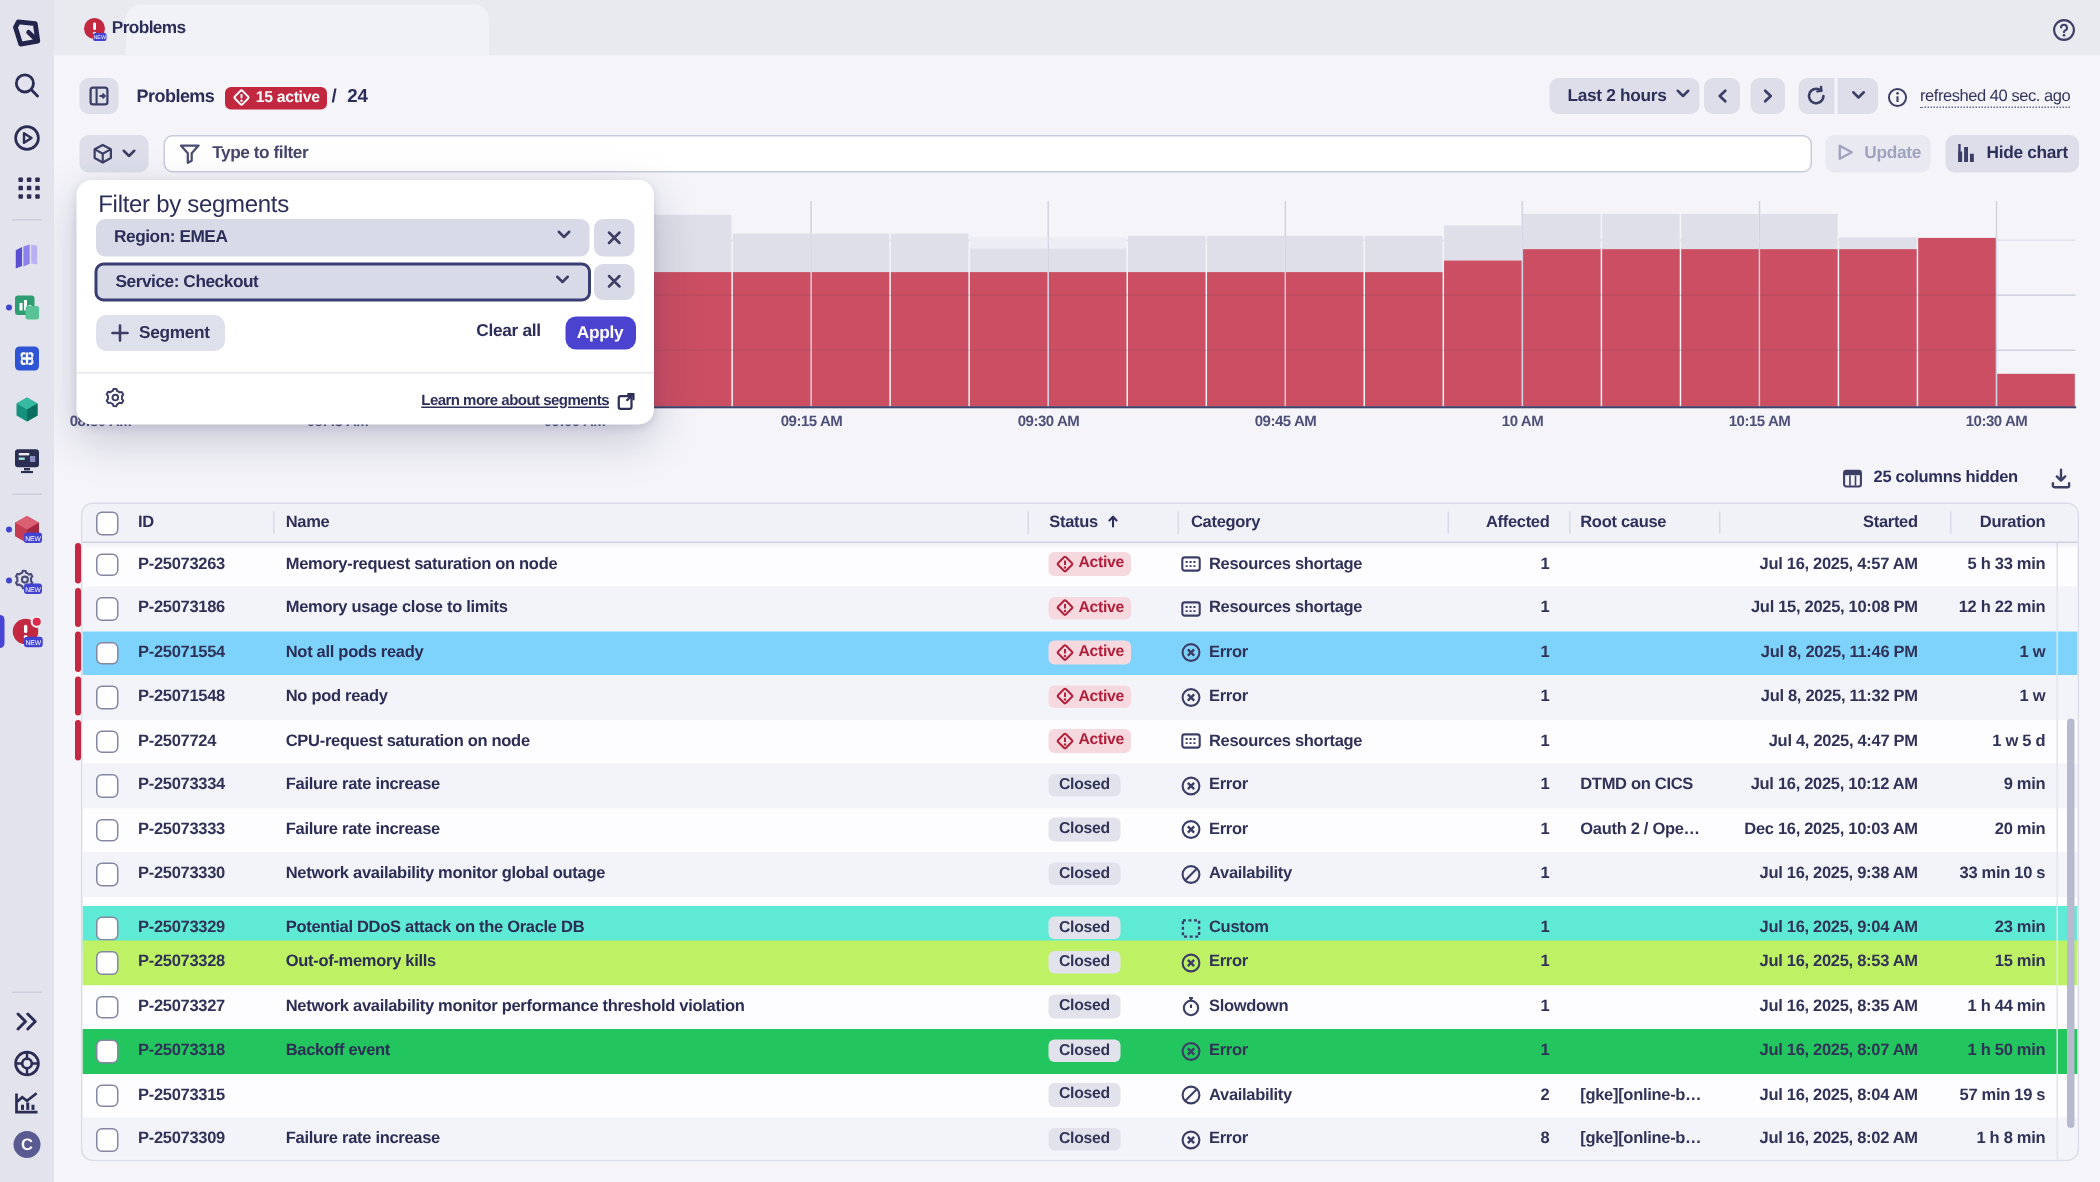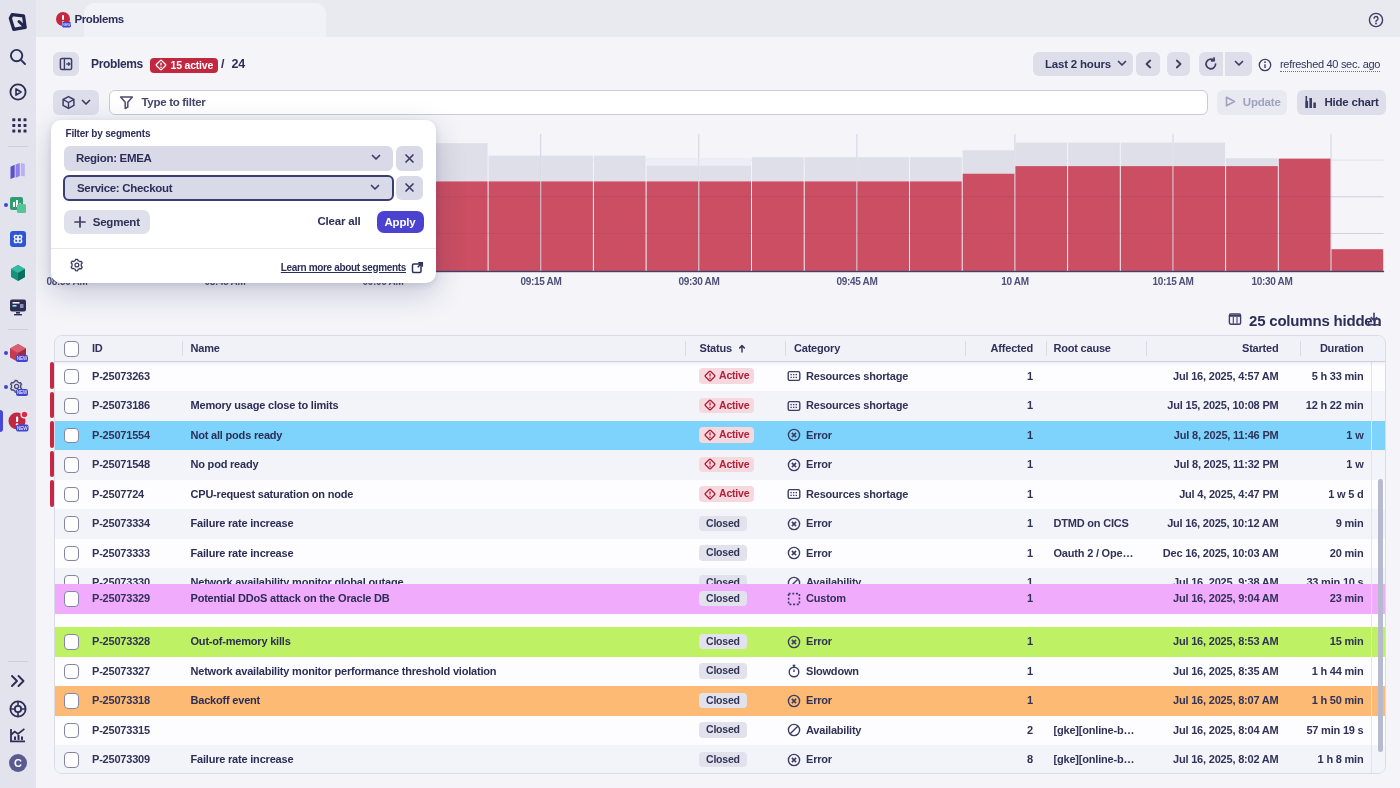--- a/index.html
+++ b/index.html
@@ -286,29 +286,29 @@
     <rect x="66.6" y="270.8" width="1317.5" height="1.4" fill="#40426b"></rect>
   </svg>
 <div class="tick" style="left:27px">08:30 AM</div>
 <div class="tick" style="left:185px">08:45 AM</div>
 <div class="tick" style="left:343px">09:00 AM</div>
 <div class="tick" style="left:501px">09:15 AM</div>
 <div class="tick" style="left:659px">09:30 AM</div>
 <div class="tick" style="left:817px">09:45 AM</div>
 <div class="tick" style="left:975px">10 AM</div>
 <div class="tick" style="left:1133px">10:15 AM</div>
-<div class="tick" style="left:1232px">10:30 AM</div>
+<div class="tick" style="left:1291px">10:30 AM</div>
 
 <div class="abs" style="left:1228px;top:312px"><svg width="14" height="14" viewBox="0 0 14 14" style="">
       <rect x="1.4" y="1.9" width="11.2" height="10.4" rx="1.5" fill="none" stroke="#3c3e66" stroke-width="1.4"></rect>
       <rect x="1.9" y="2.4" width="10.2" height="2.4" fill="#3c3e66"></rect>
       <line x1="5.3" y1="5" x2="5.3" y2="11.8" stroke="#3c3e66" stroke-width="1.1"></line>
       <line x1="9" y1="5" x2="9" y2="11.8" stroke="#3c3e66" stroke-width="1.1"></line>
     </svg></div>
-<div class="abs" style="left:1249px;top:312px;font-size:15px;letter-spacing:-0.2px;font-weight:bold;color:#2c2e5a">25 columns hidden</div>
+<div class="abs" style="left:1249px;top:312px;font-size:11px;letter-spacing:-0.2px;font-weight:bold;color:#2c2e5a">25 columns hidden</div>
 <div class="abs" style="left:1367px;top:312px"><svg width="14" height="14" viewBox="0 0 14 14" style="">
       <path d="M7 1.2v7M4.2 5.6L7 8.4l2.8-2.8" fill="none" stroke="#3c3e66" stroke-width="1.6" stroke-linecap="round" stroke-linejoin="round"></path>
       <path d="M1.6 10.2v1.6a1 1 0 0 0 1 1h8.8a1 1 0 0 0 1-1v-1.6" fill="none" stroke="#3c3e66" stroke-width="1.6" stroke-linecap="round"></path>
     </svg></div>
 
 <div class="card">
  <div class="thead">
       <span style="position:absolute;left:127.0px;top:5px;width:1px;height:15px;background:#d8dae8"></span>
       <span style="position:absolute;left:629.5px;top:5px;width:1px;height:15px;background:#d8dae8"></span>
       <span style="position:absolute;left:730.0px;top:5px;width:1px;height:15px;background:#d8dae8"></span>
@@ -324,20 +324,21 @@
           </svg></span></span>
   <span class="h" style="left:739px">Category</span>
   <span class="h" style="right:352px">Affected</span>
   <span class="h" style="left:998.5px">Root cause</span>
   <span class="h" style="right:106.5px">Started</span>
   <span class="h" style="right:21.5px">Duration</span>
  </div>
  <div class="row" style="top:25.5px;background:#fdfdff">
 <span class="cb" style="left:8.5px;top:7.0px"></span>
 <span class="c" style="left:37px">P-25073263</span>
+<span class="c nm" style="left:135.5px">Memory-request saturation on node</span>
 <span class="c" style="left:644px;top:6.5px;line-height:15.5px"><span class="badge act"><svg width="12" height="12" viewBox="0 0 12 12">
             <rect x="2.3" y="2.3" width="7.4" height="7.4" rx="1" fill="none" stroke="#b11f3b" stroke-width="1.3" transform="rotate(45 6 6)"></rect>
             <line x1="6" y1="3.6" x2="6" y2="6.6" stroke="#b11f3b" stroke-width="1.3"></line>
             <circle cx="6" cy="8.3" r="0.8" fill="#b11f3b"></circle>
           </svg>Active</span></span>
 <span class="ci" style="left:732px"><svg width="14" height="14" viewBox="0 0 14 14">
           <rect x="1.2" y="2.6" width="11.6" height="8.8" rx="1.6" fill="none" stroke="#3c3e66" stroke-width="1.4"></rect>
           <line x1="3.4" y1="5.6" x2="10.6" y2="5.6" stroke="#3c3e66" stroke-width="1.3" stroke-dasharray="1.4 1.2"></line>
           <line x1="3.4" y1="8.4" x2="10.6" y2="8.4" stroke="#3c3e66" stroke-width="1.3" stroke-dasharray="1.4 1.2"></line>
         </svg></span>
@@ -463,21 +464,21 @@
 <span class="ci" style="left:732px"><svg width="14" height="14" viewBox="0 0 14 14">
           <circle cx="7" cy="7" r="5.6" fill="none" stroke="#3c3e66" stroke-width="1.4"></circle>
           <line x1="3.2" y1="10.8" x2="10.8" y2="3.2" stroke="#3c3e66" stroke-width="1.4"></line>
         </svg></span>
 <span class="c" style="left:751px">Availability</span>
 <span class="c r" style="right:352px">1</span>
 <span class="c" style="left:998.5px"></span>
 <span class="c r" style="right:106.5px">Jul 16, 2025, 9:38 AM</span>
 <span class="c r" style="right:21.5px">33 min 10 s</span>
 </div>
-    <div class="row" style="top:248px;background:#f0abfc">
+    <div class="row" style="top:268px;background:#5eead4">
 <span class="cb" style="left:8.5px;top:7.0px"></span>
 <span class="c" style="left:37px">P-25073329</span>
 <span class="c nm" style="left:135.5px">Potential DDoS attack on the Oracle DB</span>
 <span class="c" style="left:644px;top:6.5px;line-height:15.5px"><span class="badge cls">Closed</span></span>
 <span class="ci" style="left:732px"><svg width="14" height="14" viewBox="0 0 14 14">
           <rect x="1.6" y="1.6" width="10.8" height="10.8" fill="none" stroke="#3c3e66" stroke-width="1.6" stroke-dasharray="2 1.7"></rect>
         </svg></span>
 <span class="c" style="left:751px">Custom</span>
 <span class="c r" style="right:352px">1</span>
 <span class="c" style="left:998.5px"></span>
@@ -509,21 +510,21 @@
           <line x1="5.7" y1="1.4" x2="8.3" y2="1.4" stroke="#3c3e66" stroke-width="1.5"></line>
           <line x1="7" y1="1.6" x2="7" y2="3.2" stroke="#3c3e66" stroke-width="1.4"></line>
           <line x1="7" y1="8" x2="7" y2="5.6" stroke="#3c3e66" stroke-width="1.4"></line>
         </svg></span>
 <span class="c" style="left:751px">Slowdown</span>
 <span class="c r" style="right:352px">1</span>
 <span class="c" style="left:998.5px"></span>
 <span class="c r" style="right:106.5px">Jul 16, 2025, 8:35 AM</span>
 <span class="c r" style="right:21.5px">1 h 44 min</span>
 </div>
-    <div class="row" style="top:350.3px;background:#fdba74">
+    <div class="row" style="top:350.3px;background:#22c55e">
 <span class="cb" style="left:8.5px;top:7.0px"></span>
 <span class="c" style="left:37px">P-25073318</span>
 <span class="c nm" style="left:135.5px">Backoff event</span>
 <span class="c" style="left:644px;top:6.5px;line-height:15.5px"><span class="badge cls">Closed</span></span>
 <span class="ci" style="left:732px"><svg width="14" height="14" viewBox="0 0 14 14">
           <circle cx="7" cy="7" r="5.6" fill="none" stroke="#3c3e66" stroke-width="1.4"></circle>
           <path d="M4.9 4.9l4.2 4.2M9.1 4.9l-4.2 4.2" stroke="#3c3e66" stroke-width="1.6"></path>
         </svg></span>
 <span class="c" style="left:751px">Error</span>
 <span class="c r" style="right:352px">1</span>
@@ -563,21 +564,21 @@
  <div style="position:absolute;left:1316px;top:0;width:1px;height:439px;background:#e2e3ee"></div>
  <div style="position:absolute;left:1322.5px;top:143px;width:5.5px;height:273px;background:#b7b9ce;border-radius:3px"></div>
 </div>
 <div style="position:absolute;left:50px;top:362.0px;width:3.5px;height:26.5px;background:#c42842;border-radius:2px"></div>
 <div style="position:absolute;left:50px;top:391.5px;width:3.5px;height:26.5px;background:#c42842;border-radius:2px"></div>
 <div style="position:absolute;left:50px;top:421.1px;width:3.5px;height:26.5px;background:#c42842;border-radius:2px"></div>
 <div style="position:absolute;left:50px;top:450.6px;width:3.5px;height:26.5px;background:#c42842;border-radius:2px"></div>
 <div style="position:absolute;left:50px;top:480.1px;width:3.5px;height:26.5px;background:#c42842;border-radius:2px"></div>
 
 <div class="popup">
- <div class="abs" style="left:15px;top:8px;font-size:10px;letter-spacing:-0.2px;font-weight:bold;color:#2c2e5a">Filter by segments</div>
+ <div class="abs" style="left:15px;top:8px;font-size:16px;letter-spacing:-0.2px;font-weight:normal;color:#2c2e5a">Filter by segments</div>
  <div class="dd" style="left:13.5px;top:26.5px;width:329px;height:24.5px">Region: EMEA<span style="margin-left:auto"><svg width="10" height="9" viewBox="0 0 10 9" style="">
           <path d="M1.5 2.5l3.5 3.5 3.5-3.5" fill="none" stroke="#3c3e66" stroke-width="1.7" stroke-linecap="round" stroke-linejoin="round"></path>
         </svg></span></div>
  <div class="xbtn" style="left:345.5px;top:26.5px">
       <svg width="11" height="11" viewBox="0 0 11 11" style="">
         <path d="M2 2l7 7M9 2l-7 7" stroke="#3c3e66" stroke-width="1.7" stroke-linecap="round"></path>
       </svg>
     </div>
  <div class="dd" style="left:12.5px;top:55px;width:331px;height:26.5px;border:2px solid #3a3d72">Service: Checkout<span style="margin-left:auto"><svg width="10" height="9" viewBox="0 0 10 9" style="">
           <path d="M1.5 2.5l3.5 3.5 3.5-3.5" fill="none" stroke="#3c3e66" stroke-width="1.7" stroke-linecap="round" stroke-linejoin="round"></path>

